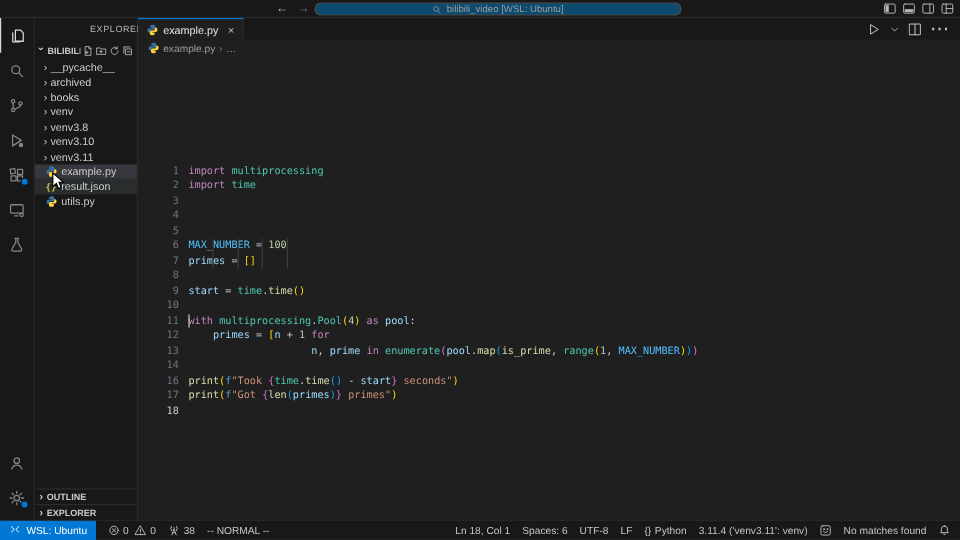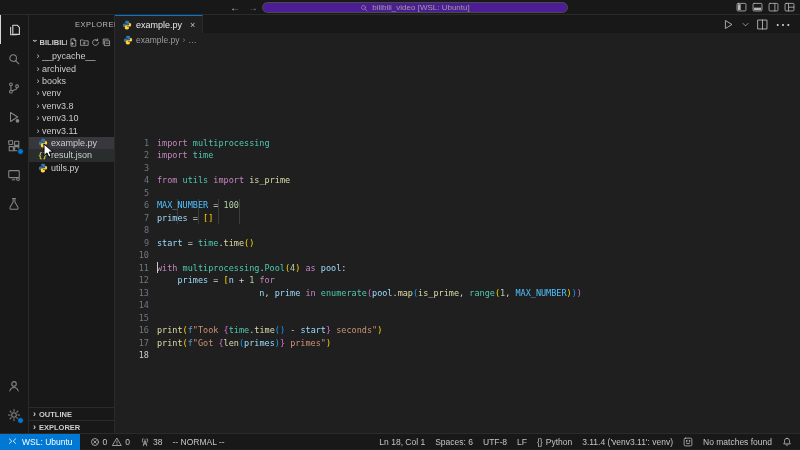--- a/index.html
+++ b/index.html
@@ -4,21 +4,21 @@
 <style>
   html,body{margin:0;padding:0;background:#000;}
   *{box-sizing:border-box;-webkit-font-smoothing:antialiased;}
   .window{position:relative;width:800px;height:450px;background:#1f1f1f;overflow:hidden;
     font-family:"Liberation Sans",sans-serif;color:#ccc;}
   
   .titlebar{position:relative;height:15px;background:#181818;border-bottom:1px solid #2b2b2b;}
   .nav-arrows{position:absolute;left:230px;top:0;height:15px;display:flex;align-items:center;gap:8px;
     font-size:10px;color:#bdbdbd;}
   .nav-arrows .fwd{color:#7c7c7c;}
-  .command-center{position:absolute;left:262px;top:2px;width:306px;height:11px;background:#4c1d95;
+  .command-center{position:absolute;left:262px;top:2px;width:306px;height:11px;background:#0c4a6e;
     border:1px solid #4a4a4a;border-radius:6px;display:flex;align-items:center;justify-content:center;
     gap:4px;font-size:8px;color:#9d9d9d;}
   .layout-icons{position:absolute;right:5px;top:0;height:15px;display:flex;align-items:center;gap:5px;color:#b6b6b6;}
   
   .main{display:flex;height:418px;}
   .activitybar{width:29px;background:#181818;border-right:1px solid #2b2b2b;display:flex;flex-direction:column;}
   .ab-item{position:relative;height:29px;display:flex;align-items:center;justify-content:center;color:#868686;cursor:pointer;}
   .ab-item.active{color:#d7d7d7;border-left:1.5px solid #d7d7d7;}
   .ab-item .badge{position:absolute;right:4px;bottom:5px;width:7px;height:7px;border-radius:50%;
     background:#0078d4;border:1px solid #181818;}
@@ -337,32 +337,31 @@
       <div class="code" id="code-lines">
         <div class="guide" style="left:62px;top:153px;height:25px"></div>
         <div class="guide" style="left:83px;top:153px;height:25px"></div>
         <div class="guide" style="left:103px;top:153px;height:25px"></div>
         <div class="guide" style="left:124px;top:153px;height:25px"></div>
         <div class="cursor-bar" style="left:42px;top:216px"></div>
       <div class="line">
      <span class="ln">1</span><span class="lt"><span class="tk-kw">import</span><span class="tk-op"> </span><span class="tk-mod">multiprocessing</span></span></div><div class="line">
      <span class="ln">2</span><span class="lt"><span class="tk-kw">import</span><span class="tk-op"> </span><span class="tk-mod">time</span></span></div><div class="line">
      <span class="ln">3</span><span class="lt"></span></div><div class="line">
-     <span class="ln">4</span><span class="lt"><span class="tk-kw">from</span><span class="tk-op"> </span><span class="tk-mod">utils</span><span class="tk-op"> </span><span class="tk-kw">import</span><span class="tk-op"> </span><span class="tk-fn">is_prime</span></span></div><div class="line">
+     <span class="ln">4</span></div><div class="line">
      <span class="ln">5</span><span class="lt"></span></div><div class="line">
      <span class="ln">6</span><span class="lt"><span class="tk-const">MAX_NUMBER</span><span class="tk-op"> = </span><span class="tk-num">100</span></span></div><div class="line">
      <span class="ln">7</span><span class="lt"><span class="tk-var">primes</span><span class="tk-op"> = </span><span class="tk-b1">[]</span></span></div><div class="line">
      <span class="ln">8</span><span class="lt"></span></div><div class="line">
      <span class="ln">9</span><span class="lt"><span class="tk-var">start</span><span class="tk-op"> = </span><span class="tk-mod">time</span><span class="tk-op">.</span><span class="tk-fn">time</span><span class="tk-b1">()</span></span></div><div class="line">
      <span class="ln">10</span><span class="lt"></span></div><div class="line">
      <span class="ln">11</span><span class="lt"><span class="tk-kw">with</span><span class="tk-op"> </span><span class="tk-mod">multiprocessing</span><span class="tk-op">.</span><span class="tk-mod">Pool</span><span class="tk-b1">(</span><span class="tk-num">4</span><span class="tk-b1">)</span><span class="tk-op"> </span><span class="tk-kw">as</span><span class="tk-op"> </span><span class="tk-var">pool</span><span class="tk-op">:</span></span></div><div class="line">
      <span class="ln">12</span><span class="lt"><span class="tk-op">    </span><span class="tk-var">primes</span><span class="tk-op"> = </span><span class="tk-b1">[</span><span class="tk-var">n</span><span class="tk-op"> + </span><span class="tk-num">1</span><span class="tk-op"> </span><span class="tk-kw">for</span></span></div><div class="line">
      <span class="ln">13</span><span class="lt"><span class="tk-op">                    </span><span class="tk-var">n</span><span class="tk-op">, </span><span class="tk-var">prime</span><span class="tk-op"> </span><span class="tk-kw">in</span><span class="tk-op"> </span><span class="tk-mod">enumerate</span><span class="tk-b2">(</span><span class="tk-var">pool</span><span class="tk-op">.</span><span class="tk-fn">map</span><span class="tk-b3">(</span><span class="tk-fn">is_prime</span><span class="tk-op">, </span><span class="tk-mod">range</span><span class="tk-b1">(</span><span class="tk-num">1</span><span class="tk-op">, </span><span class="tk-const">MAX_NUMBER</span><span class="tk-b1">)</span><span class="tk-b3">)</span><span class="tk-b2">)</span></span></div><div class="line">
      <span class="ln">14</span></div><div class="line">
-     <span class="ln">15</span><span class="lt"></span></div><div class="line">
      <span class="ln">16</span><span class="lt"><span class="tk-fn">print</span><span class="tk-b1">(</span><span class="tk-f">f</span><span class="tk-str">"Took </span><span class="tk-b2">{</span><span class="tk-mod">time</span><span class="tk-op">.</span><span class="tk-fn">time</span><span class="tk-b3">()</span><span class="tk-op"> - </span><span class="tk-var">start</span><span class="tk-b2">}</span><span class="tk-str"> seconds"</span><span class="tk-b1">)</span></span></div><div class="line">
      <span class="ln">17</span><span class="lt"><span class="tk-fn">print</span><span class="tk-b1">(</span><span class="tk-f">f</span><span class="tk-str">"Got </span><span class="tk-b2">{</span><span class="tk-fn">len</span><span class="tk-b3">(</span><span class="tk-var">primes</span><span class="tk-b3">)</span><span class="tk-b2">}</span><span class="tk-str"> primes"</span><span class="tk-b1">)</span></span></div><div class="line cur">
      <span class="ln">18</span><span class="lt"></span></div></div>
     </div>
   </div>
 
   <div class="statusbar">
     <div class="remote">
       <span class="ic" id="remote-icon">
           <svg width="11" height="11" viewBox="0 0 16 16" fill="none" stroke="currentColor" stroke-width="1.2" stroke-linecap="round" stroke-linejoin="round">

